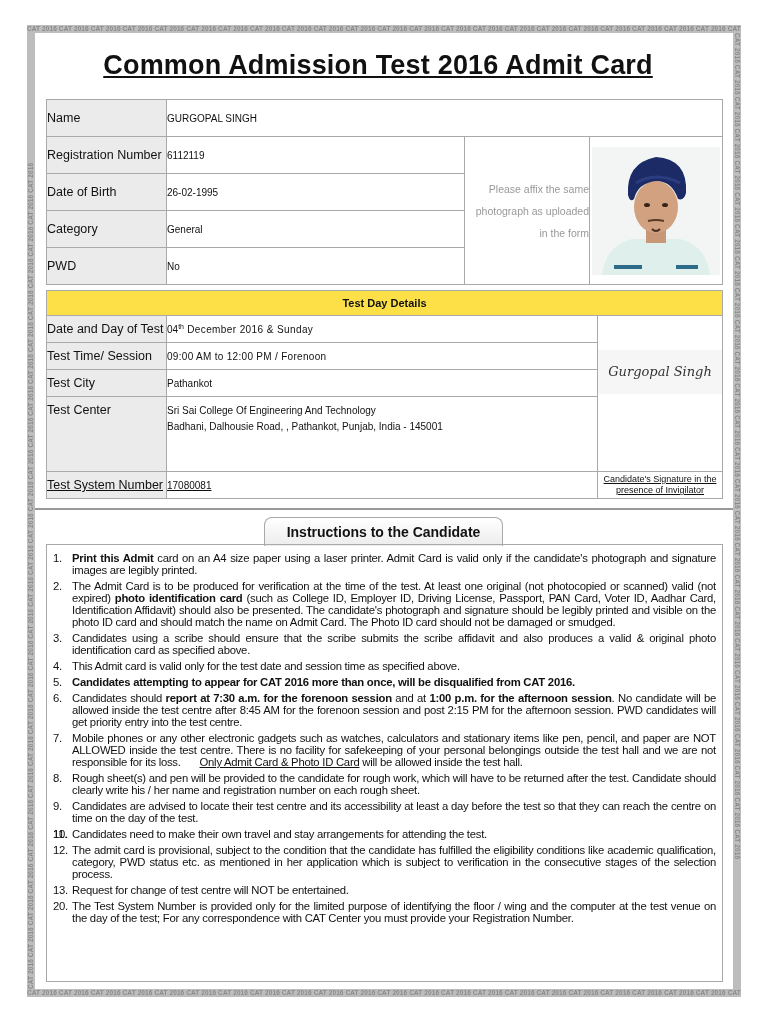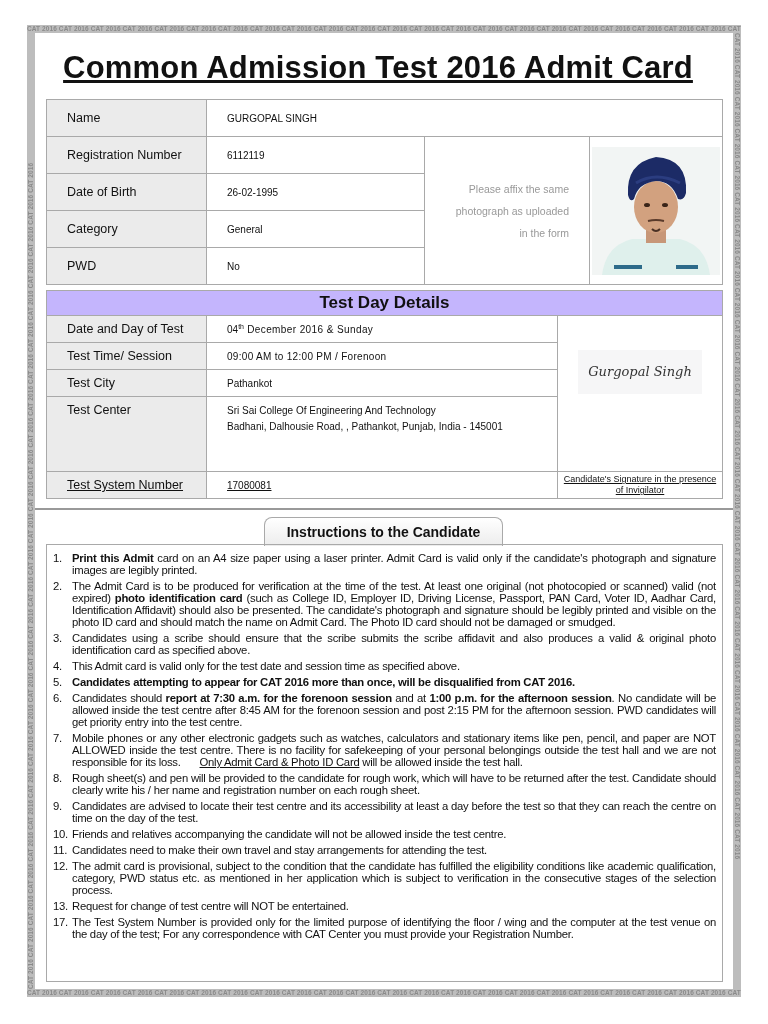--- a/index.html
+++ b/index.html
@@ -4,31 +4,31 @@
 <style>
   html,body{margin:0;padding:0;background:#fff;}
   body{width:768px;height:1024px;position:relative;font-family:"Liberation Sans",sans-serif;color:#111;overflow:hidden;}
   .frame{position:absolute;left:27px;top:25px;width:714px;height:972px;background:#bdbdbd;}
   .wm{position:absolute;color:#8a8a8a;font-size:6.5px;font-weight:bold;white-space:nowrap;overflow:hidden;line-height:8px;letter-spacing:0.1px;}
   .wm.top{left:0;top:0;width:714px;height:8px;}
   .wm.bottom{left:0;bottom:0;width:714px;height:8px;}
   .wm.left{left:0;top:8px;width:956px;height:8px;transform-origin:0 0;transform:translate(0,956px) rotate(-90deg);}
   .wm.right{left:706px;top:8px;width:956px;height:8px;transform-origin:0 0;transform:translate(8px,0) rotate(90deg);}
   .page{position:absolute;left:35px;top:33px;width:698px;height:956px;background:#fff;}
-  .title{position:absolute;left:0;top:17px;width:686px;text-align:center;font-size:31px;font-weight:bold;text-decoration:underline;letter-spacing:0.2px;}
+  .title{position:absolute;left:0;top:17px;width:686px;text-align:center;font-size:27px;font-weight:bold;text-decoration:underline;letter-spacing:0.2px;}
   table{border-collapse:collapse;}
   .t1{position:absolute;left:11px;top:66px;width:677px;}
-  .t1 td,.t2 td{border:1.5px solid #a9a9a9;font-size:10px;padding:0 20px;}
+  .t1 td,.t2 td{border:1.5px solid #a9a9a9;font-size:10px;padding:0 0;}
   .lbl{background:#ebebeb;font-size:12.5px !important;width:119px;}
   .t1 tr{height:37px;}
   .photo-note{text-align:right;color:#999;font-size:10.5px !important;line-height:22px;width:124px;}
   .photo-cell{width:122px;padding:2px !important;text-align:center;}
   .photo{width:128px;height:128px;margin:0 auto;position:relative;background:#f1f4f3;overflow:hidden;}
   .t2{position:absolute;left:11px;top:257px;width:677px;}
-  .t2 .head{background:#c4b5fd;text-align:center;font-weight:bold;font-size:17px;height:24px;}
+  .t2 .head{background:#fde047;text-align:center;font-weight:bold;font-size:11px;height:24px;}
   .t2 tr.r{height:27px;}
   .t2 tr.center{height:75px;}
   .t2 tr.center td{vertical-align:top;padding-top:6px;margin-left:37px;}
   .t2 tr.sys{height:27px;text-decoration:underline;}
   .sign-cell{width:124px;text-align:center;}
   .sig-note{font-size:9px !important;text-align:center;line-height:11px;padding:0 2px !important;}
   .divider{position:absolute;left:0;top:475px;width:698px;height:1.5px;background:#999;}
   .tab{position:absolute;left:229px;top:484px;width:237px;height:28px;border:1.5px solid #a9a9a9;border-bottom:none;border-radius:8px 8px 0 0;background:linear-gradient(#fff,#ececec);text-align:center;font-weight:bold;font-size:14px;line-height:28px;}
   .instr{position:absolute;left:11px;top:511px;width:675px;height:436px;border:1.5px solid #a9a9a9;font-family:"Liberation Sans",sans-serif;font-size:11.3px;line-height:12px;letter-spacing:-0.25px;}
   .instr ol{margin:0;padding:7px 6px 0 6px;list-style:none;}
@@ -138,20 +138,20 @@
     <ol id="instr-list">
         <li><span class="n">1.</span><span class="b">Print this Admit</span><span> card on an A4 size paper using a laser printer. Admit Card is valid only if the candidate's photograph and signature images are legibly printed.</span></li>
         <li><span class="n">2.</span><span>The Admit Card is to be produced for verification at the time of the test. At least one original (not photocopied or scanned) valid (not expired) </span><span class="b">photo identification card</span><span> (such as College ID, Employer ID, Driving License, Passport, PAN Card, Voter ID, Aadhar Card, Identification Affidavit) should also be presented. The candidate's photograph and signature should be legibly printed and visible on the photo ID card and should match the name on Admit Card. The Photo ID card should not be damaged or smudged.</span></li>
         <li><span class="n">3.</span><span>Candidates using a scribe should ensure that the scribe submits the scribe affidavit and also produces a valid &amp; original photo identification card as specified above.</span></li>
         <li><span class="n">4.</span><span>This Admit card is valid only for the test date and session time as specified above.</span></li>
         <li><span class="n">5.</span><span class="b">Candidates attempting to appear for CAT 2016 more than once, will be disqualified from CAT 2016.</span></li>
         <li><span class="n">6.</span><span>Candidates should </span><span class="b">report at 7:30 a.m. for the forenoon session</span><span> and at </span><span class="b">1:00 p.m. for the afternoon session</span><span>. No candidate will be allowed inside the test centre after 8:45 AM for the forenoon session and post 2:15 PM for the afternoon session. PWD candidates will get priority entry into the test centre.</span></li>
         <li><span class="n">7.</span><span>Mobile phones or any other electronic gadgets such as watches, calculators and stationary items like pen, pencil, and paper are NOT ALLOWED inside the test centre. There is no facility for safekeeping of your personal belongings outside the test hall and we are not responsible for its loss. </span><span class="u">Only Admit Card &amp; Photo ID Card</span><span> will be allowed inside the test hall.</span></li>
         <li><span class="n">8.</span><span>Rough sheet(s) and pen will be provided to the candidate for rough work, which will have to be returned after the test. Candidate should clearly write his / her name and registration number on each rough sheet.</span></li>
         <li><span class="n">9.</span><span>Candidates are advised to locate their test centre and its accessibility at least a day before the test so that they can reach the centre on time on the day of the test.</span></li>
-        <li><span class="n">10.</span><span>Friends and relatives accompanying the candidate will not be allowed inside the test centre.</span></li>
+        <li><span class="n">10.</span></li>
         <li><span class="n">11.</span><span>Candidates need to make their own travel and stay arrangements for attending the test.</span></li>
         <li><span class="n">12.</span><span>The admit card is provisional, subject to the condition that the candidate has fulfilled the eligibility conditions like academic qualification, category, PWD status etc. as mentioned in her application which is subject to verification in the consecutive stages of the selection process.</span></li>
         <li><span class="n">13.</span><span>Request for change of test centre will NOT be entertained.</span></li>
-        <li><span class="n">17.</span><span>The Test System Number is provided only for the limited purpose of identifying the floor / wing and the computer at the test venue on the day of the test; For any correspondence with CAT Center you must provide your Registration Number.</span></li>
+        <li><span class="n">20.</span><span>The Test System Number is provided only for the limited purpose of identifying the floor / wing and the computer at the test venue on the day of the test; For any correspondence with CAT Center you must provide your Registration Number.</span></li>
       </ol>
   </div>
 </div>
 
 </body></html>

